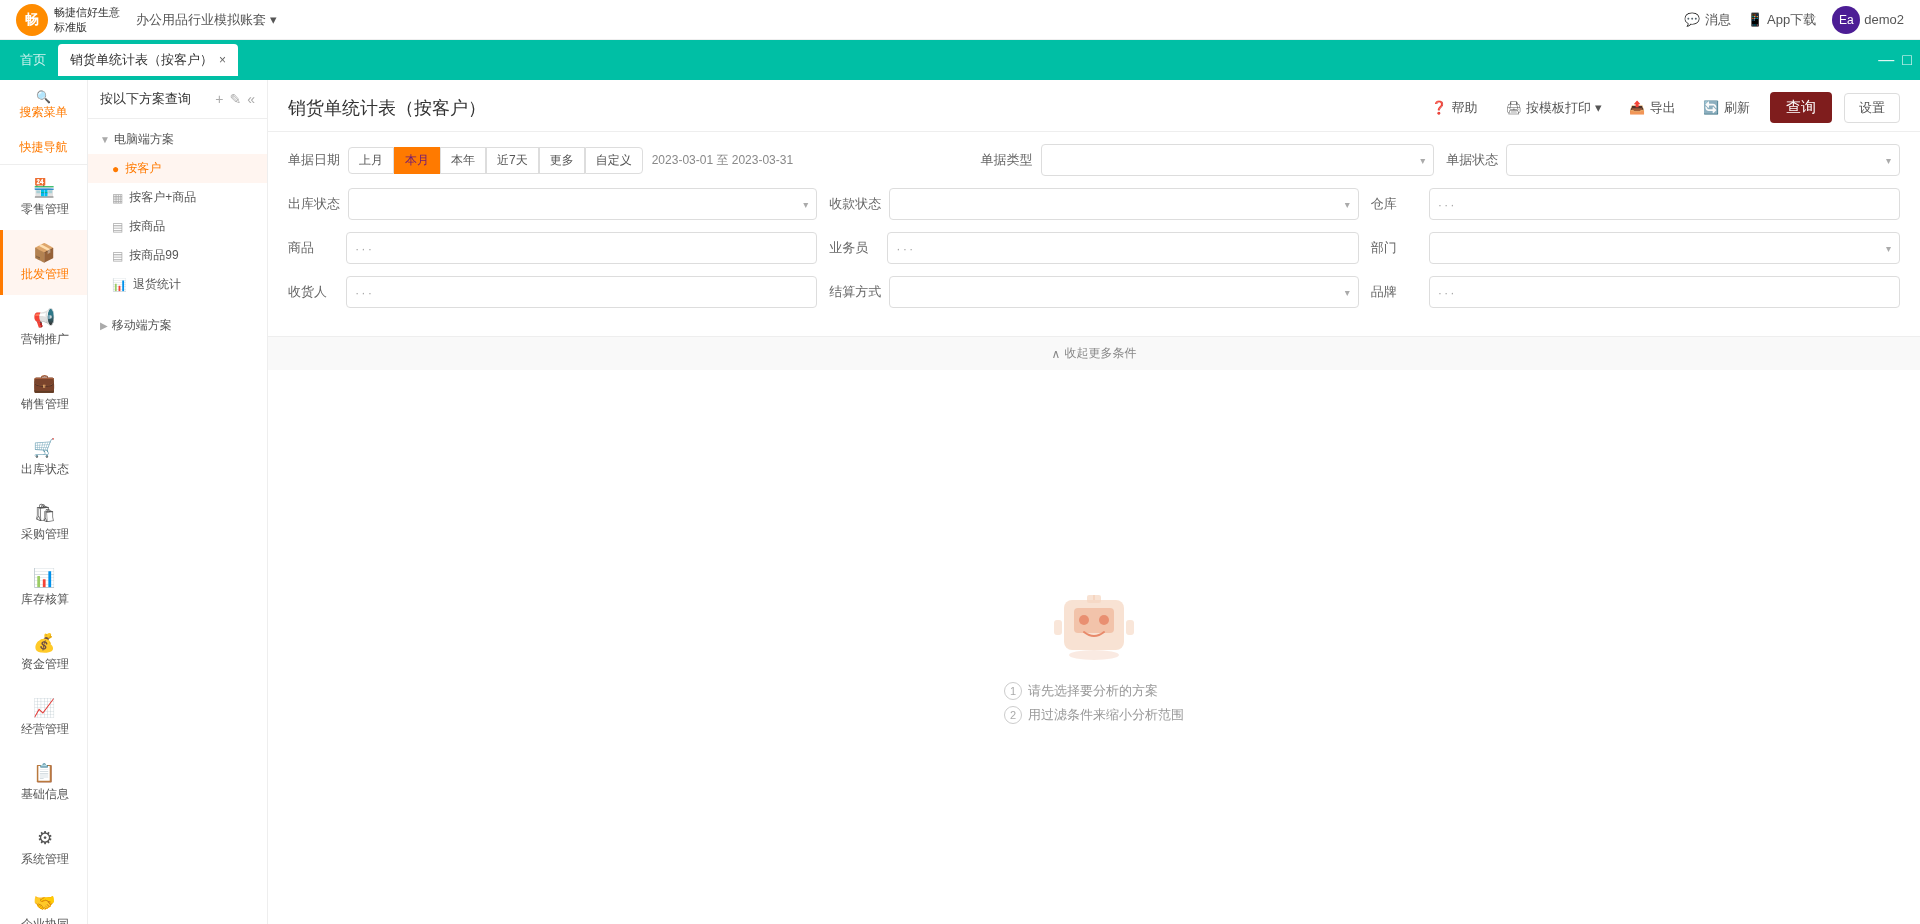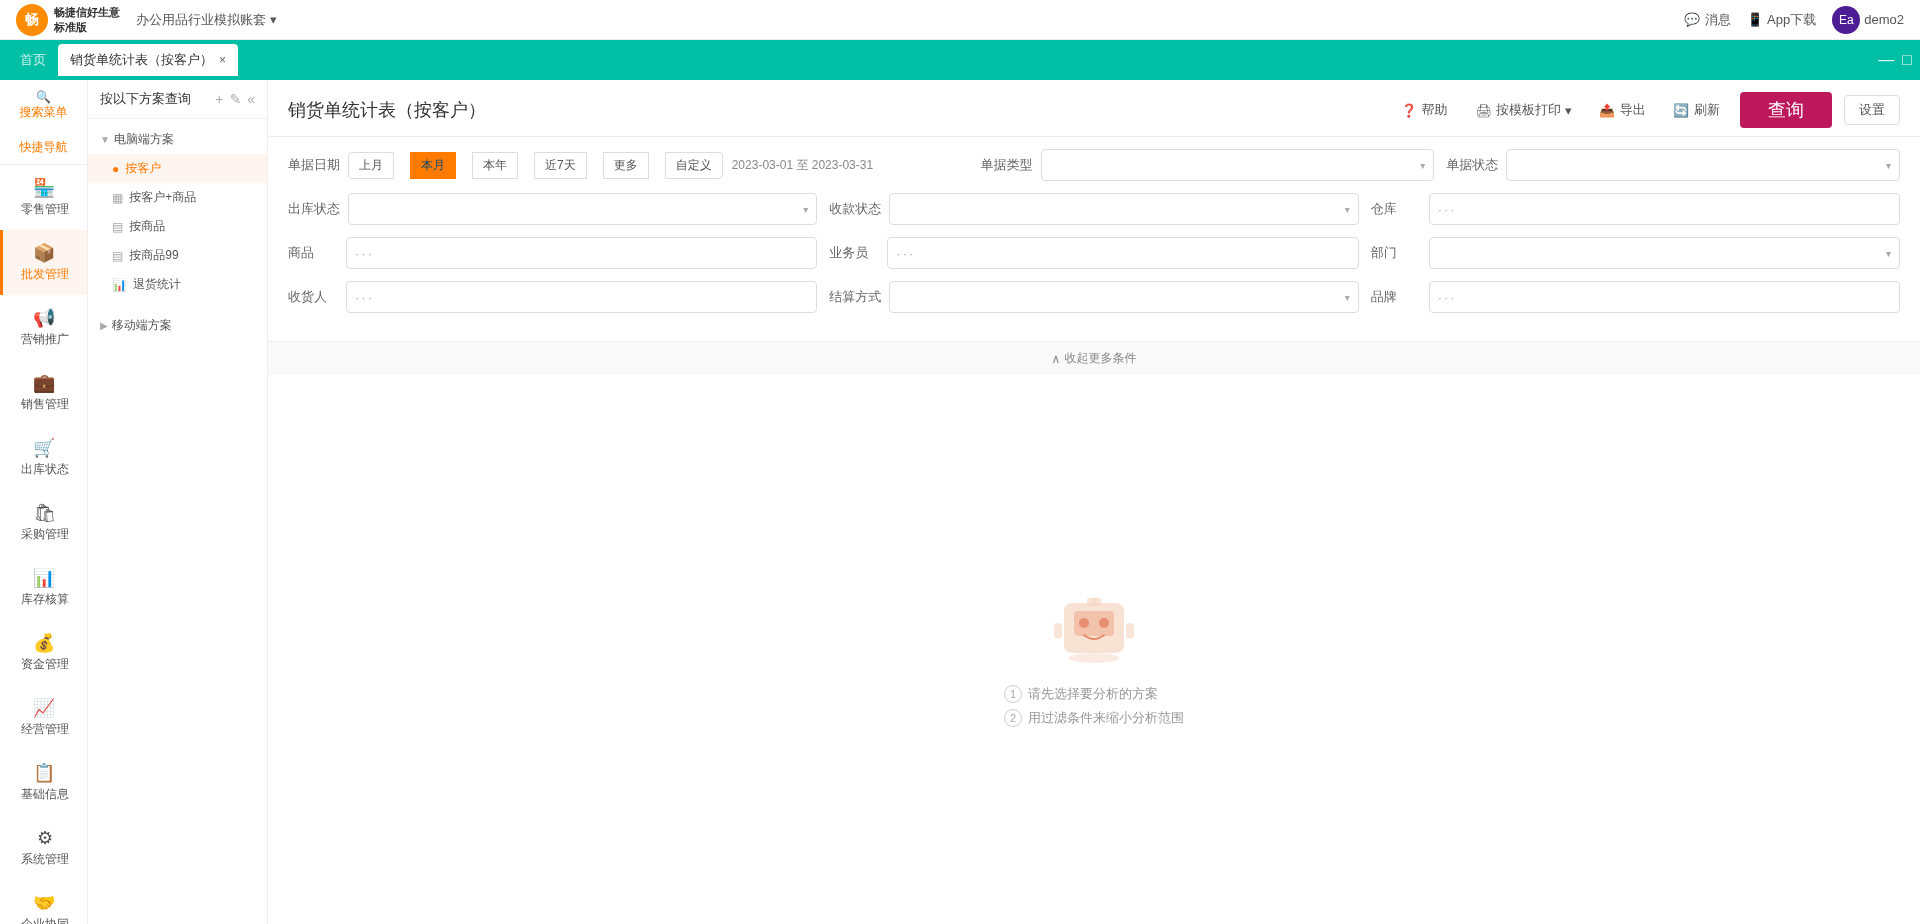--- a/index.html
+++ b/index.html
@@ -12,21 +12,21 @@
       display: flex;
       align-items: center;
       justify-content: space-between;
       padding: 0 16px;
       border-bottom: 1px solid #eee;
       flex-shrink: 0;
     }
     .top-bar-left { display: flex; align-items: center; gap: 8px; }
     .logo-area { display: flex; align-items: center; gap: 6px; }
     .logo-icon { width: 32px; height: 32px; background: #ff8c00; border-radius: 50%; display: flex; align-items: center; justify-content: center; color: #fff; font-size: 14px; font-weight: bold; }
-    .logo-text { font-size: 11px; color: #333; line-height: 1.3; font-weight: bold; }
+    .logo-text { font-size: 11px; color: #333; line-height: 1.3; }
     .nav-selector { display: flex; align-items: center; gap: 4px; color: #555; font-size: 13px; cursor: pointer; padding: 4px 8px; border-radius: 4px; }
 
     .top-bar-right { display: flex; align-items: center; gap: 16px; }
     .top-right-item { display: flex; align-items: center; gap: 4px; color: #555; font-size: 13px; cursor: pointer; }
     .avatar { width: 28px; height: 28px; border-radius: 50%; background: #4c1d95; display: flex; align-items: center; justify-content: center; color: #fff; font-size: 12px; overflow: hidden; }
 
     
     .tab-bar {
       height: 40px;
       background: #00bfa5;
@@ -142,54 +142,54 @@
       flex-shrink: 0;
     }
     .page-title { font-size: 18px; color: #333; font-weight: 500; }
     .page-actions { display: flex; align-items: center; gap: 12px; }
     .page-action-btn {
       display: flex; align-items: center; gap: 4px;
       font-size: 13px; color: #555; cursor: pointer;
       padding: 4px 8px; border-radius: 4px;
     }
     .btn-primary {
-      background: #be185d; color: #fff; border: none;
-      padding: 6px 28px; border-radius: 4px; cursor: pointer; font-size: 18px;
+      background: #7f1d1d; color: #fff; border: none;
+      padding: 6px 16px; border-radius: 4px; cursor: pointer; font-size: 15px;
     }
     .btn-settings {
       background: #fff; color: #555; border: 1px solid #ddd;
       padding: 5px 14px; border-radius: 4px; cursor: pointer; font-size: 13px;
     }
 
     
     .filter-area {
       background: #fff;
       padding: 12px 20px;
       flex-shrink: 0;
     }
     .filter-row {
       display: flex;
       align-items: center;
       gap: 12px;
       margin-bottom: 12px;
     }
     .filter-row:last-child { margin-bottom: 16px; }
     .filter-label { color: #666; font-size: 13px; white-space: nowrap; min-width: 50px; }
-    .date-tabs { display: flex; gap: 16px; }
+    .date-tabs { display: flex; gap: 0; }
     .date-tab {
       padding: 4px 10px;
       border: 1px solid #ddd;
       cursor: pointer;
       font-size: 12px;
       color: #555;
       background: #fff;
     }
     .date-tab:first-child { border-radius: 4px 0 0 4px; }
     .date-tab:last-child { border-radius: 0 4px 4px 0; }
-    .date-tab.active { background: #ff7a00; color: #0c4a6e; border-color: #ff7a00; }
+    .date-tab.active { background: #ff7a00; color: #701a75; border-color: #ff7a00; }
     .date-range { font-size: 12px; color: #888; margin-left: 1px; }
 
     .filter-select {
       flex: 1;
       height: 32px;
       border: 1px solid #ddd;
       border-radius: 4px;
       padding: 0 8px;
       display: flex;
       align-items: center;

